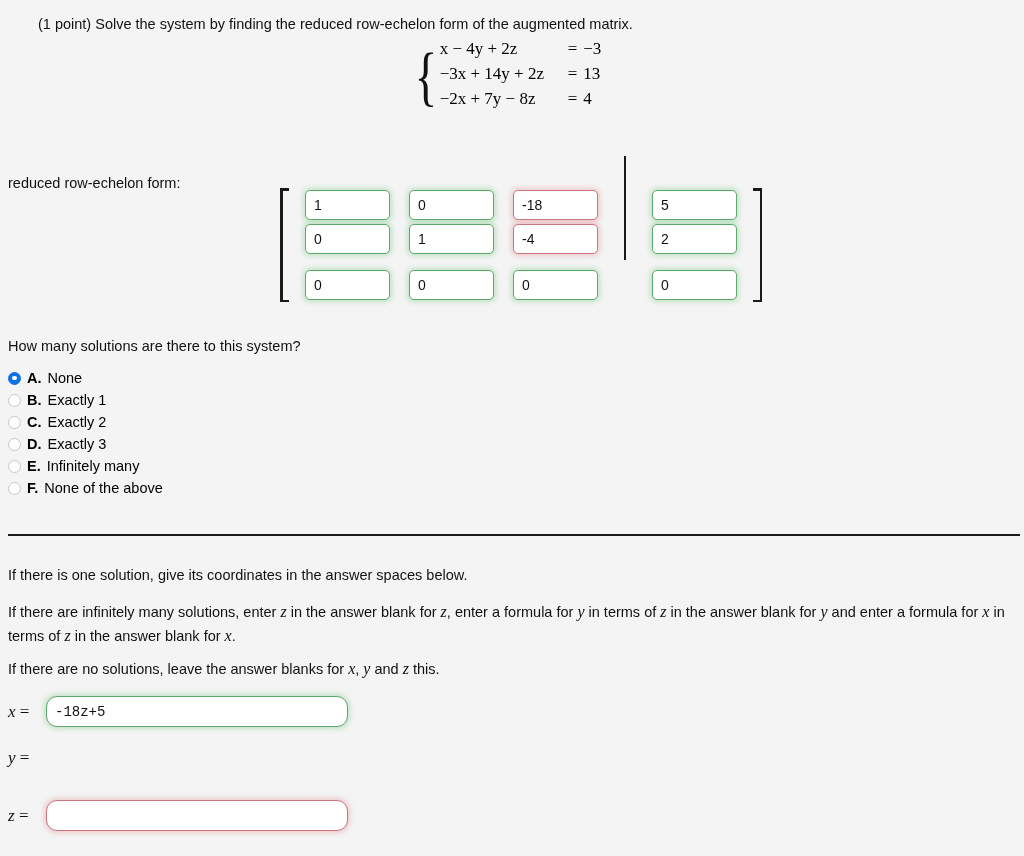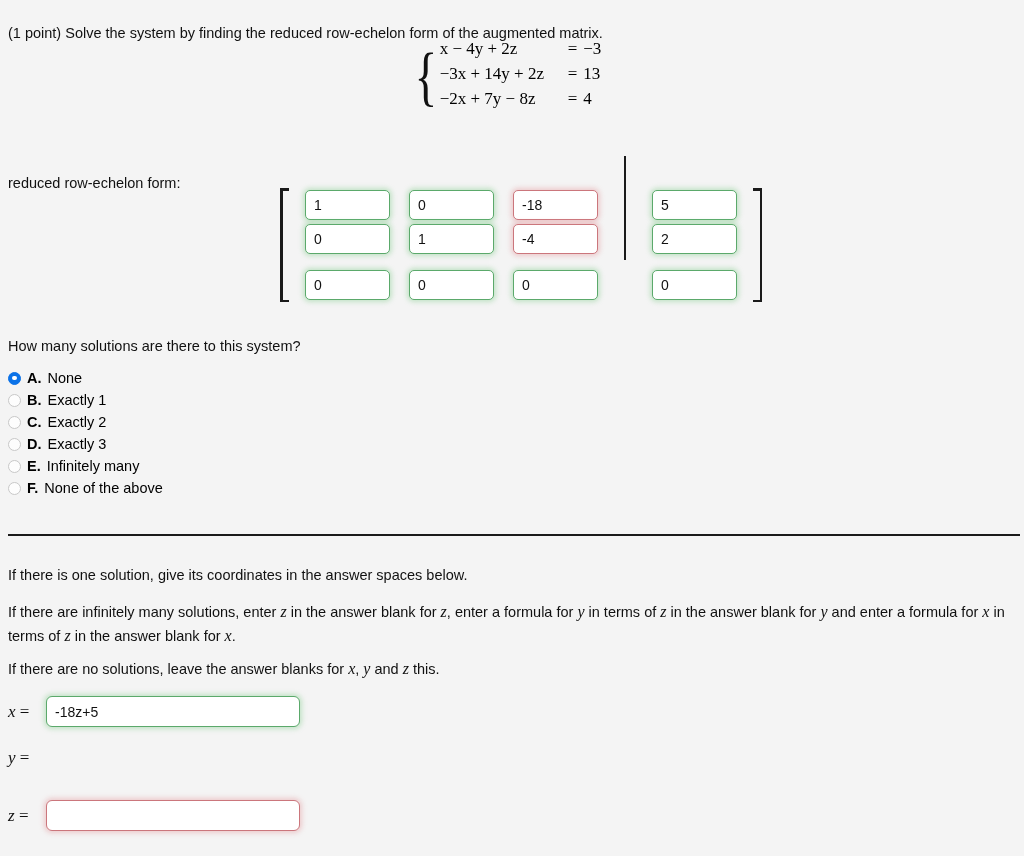--- a/index.html
+++ b/index.html
@@ -243,38 +243,38 @@
   }
   .answer-label {
     width: 38px;
     font-family: "Liberation Serif", "DejaVu Serif", serif;
     font-size: 17px;
     font-style: italic;
     color: #111;
   }
   .answer-label .eqs { font-style: normal; }
   .answer-input {
-    width: 254px;
+    width: 302px;
     height: 31px;
     box-sizing: border-box;
-    border-radius: 6px;
+    border-radius: 11px;
     background: #ffffff;
-    font-family: Liberation Sans, sans-serif;
+    font-family: Liberation Mono, monospace;
     font-size: 14px;
     color: #111;
     padding: 0 8px;
     outline: none;
   }
 </style>
 </head>
 <body>
 
 <div class="page">
 
-  <div class="prompt" style="top:24px;">(1 point) Solve the system by finding the reduced row-echelon form of the augmented matrix.</div>
+  <div class="prompt" style="top:15px;margin-left:30px;">(1 point) Solve the system by finding the reduced row-echelon form of the augmented matrix.</div>
 
   <div class="system">
     <div class="brace">{</div>
     <div class="eqrows">
       <div class="eqrow">
         <span class="eq-lhs">x − 4y + 2z</span>
         <span class="eq-rhs">=</span>
         <span class="eq-rhs" style="margin-left:6px;">−3</span>
       </div>
       <div class="eqrow">

